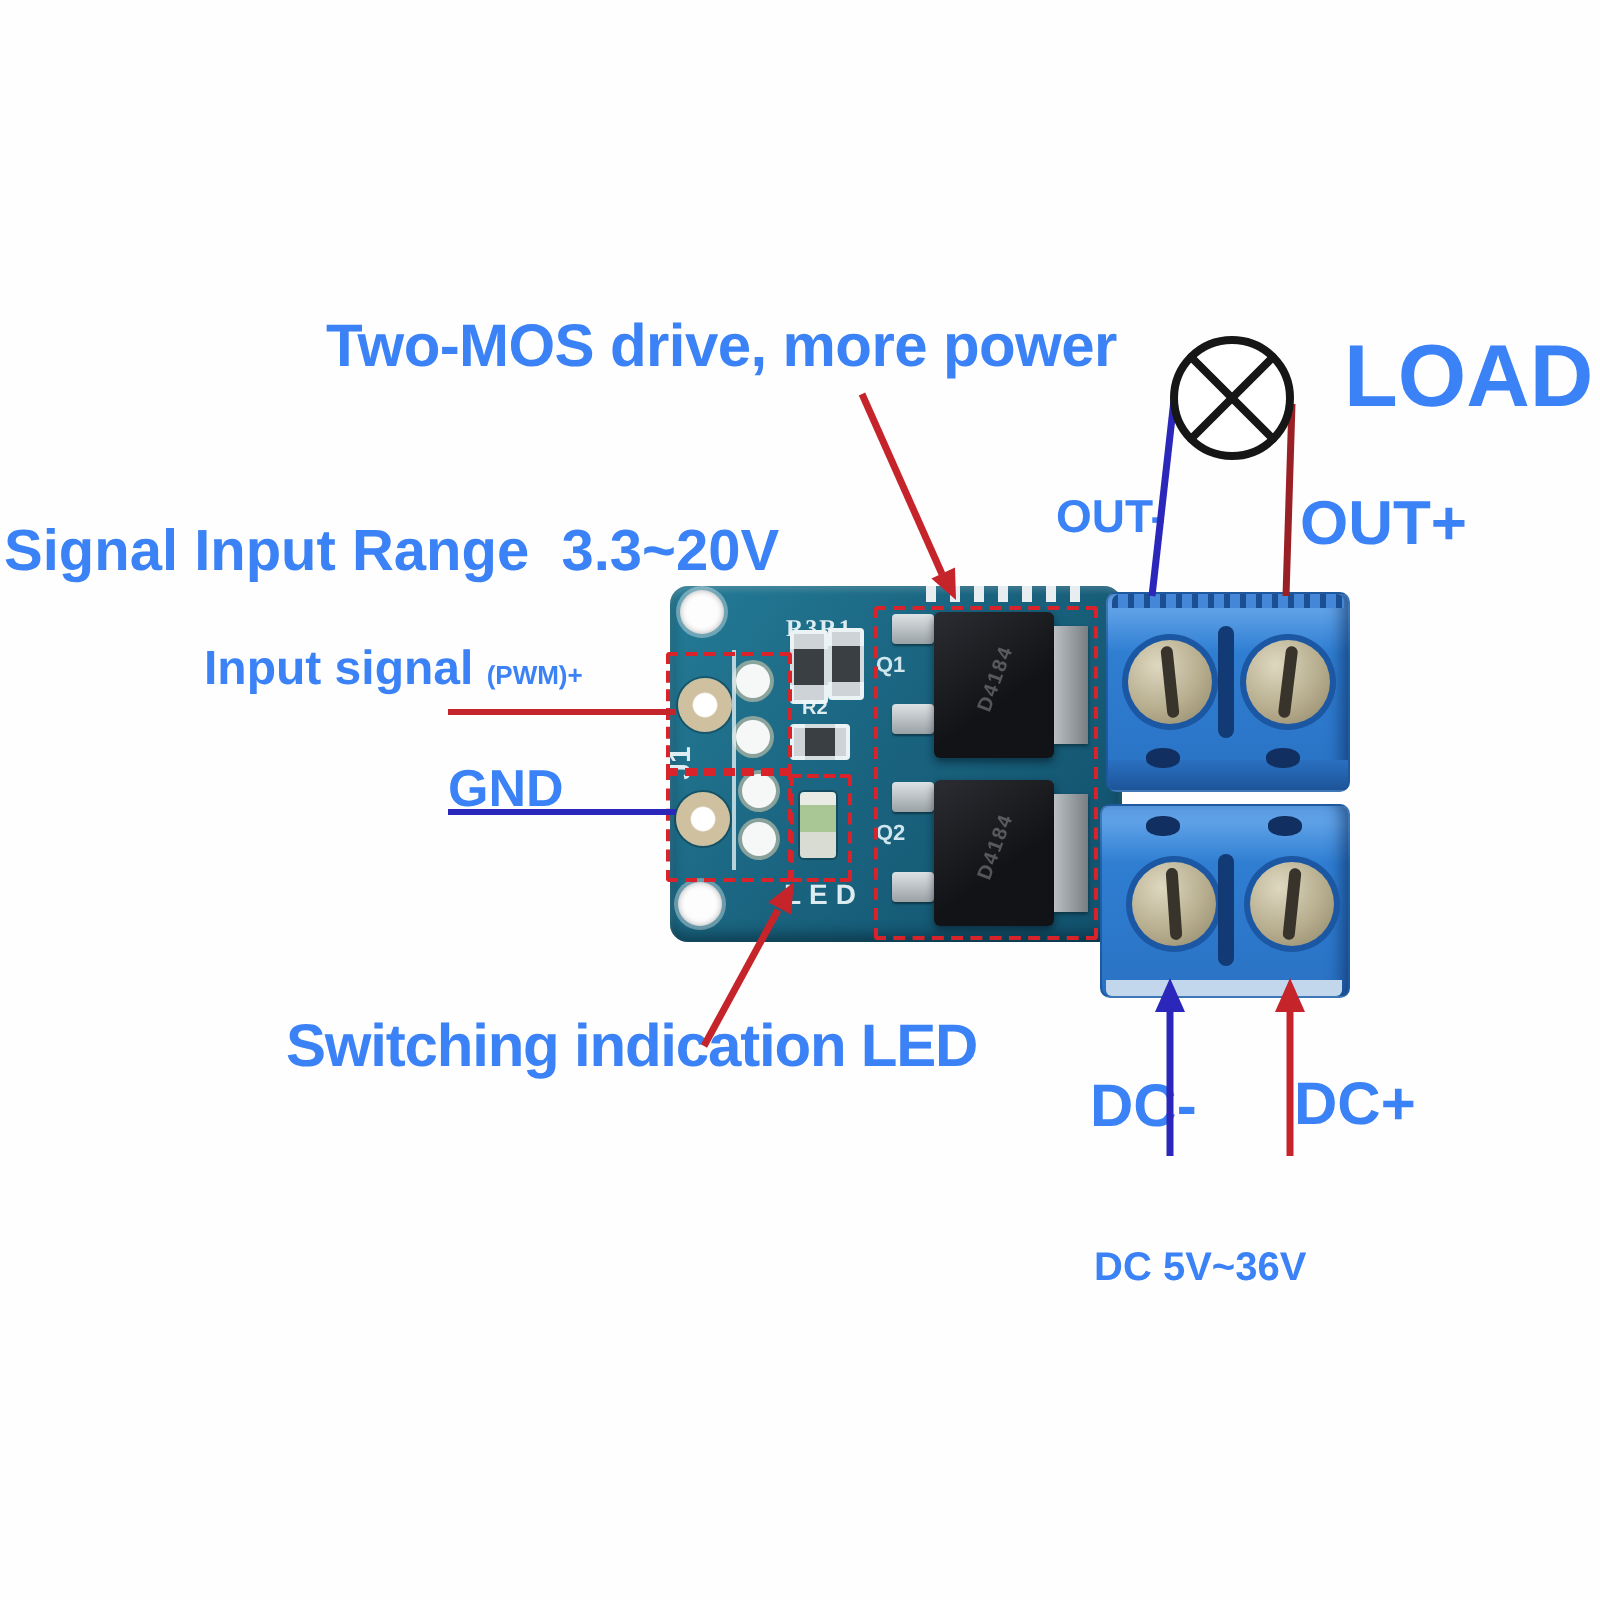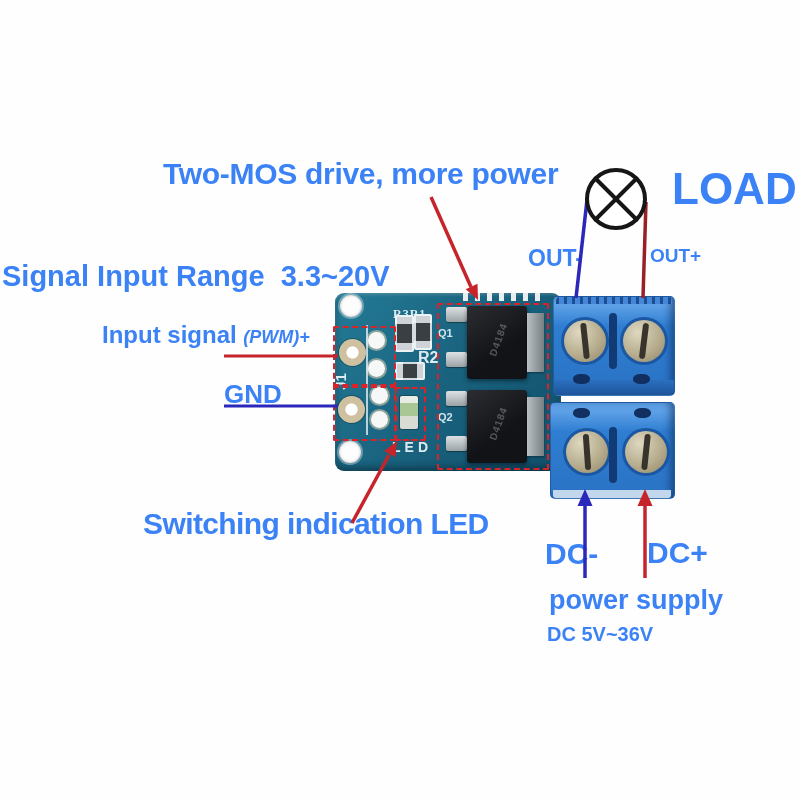--- a/index.html
+++ b/index.html
@@ -4,24 +4,24 @@
 <style>
   html,body{margin:0;padding:0;background:#fff;}
   .stage{position:relative;width:800px;height:800px;background:#fefefe;overflow:hidden;
          font-family:"Liberation Sans",sans-serif;}
   
   .ann{position:absolute;color:#3b82f6;font-weight:bold;line-height:1.05;white-space:nowrap;}
   .t-twomos{left:163px;top:158px;font-size:30px;letter-spacing:-0.3px;}
   .t-load{left:672px;top:166px;font-size:44px;}
   .t-range{left:2px;top:250px;font-size:29px;white-space:pre;margin-top:11px;}
   .t-input{left:102px;top:322px;font-size:24px;}
-  .t-input .small{font-size:18px;font-style:italic;}
+  .t-input .small{font-size:13px;}
   .t-gnd{left:224px;top:381px;font-size:26px;}
   .t-outm{left:528px;top:246px;font-size:23px;}
-  .t-outp{left:650px;top:246px;font-size:19px;}
+  .t-outp{left:650px;top:246px;font-size:31px;}
   .t-led{left:143px;top:508px;font-size:30px;letter-spacing:-0.6px;}
   .t-dcm{left:545px;top:538px;font-size:30px;}
   .t-dcp{left:647px;top:537px;font-size:30px;}
   .t-psu{left:549px;top:586px;font-size:27px;}
   .t-dcr{left:547px;top:624px;font-size:20px;}
   
   .pcb{position:absolute;left:335px;top:293px;width:226px;height:178px;border-radius:9px;
        background:linear-gradient(125deg,#247b96 0%,#1a6480 45%,#11506b 100%);
        box-shadow:inset 0 2px 3px rgba(255,255,255,.18),inset 0 -4px 7px rgba(0,20,30,.45);
        z-index:1;}
@@ -34,21 +34,21 @@
           box-shadow:0 0 0 1px rgba(0,0,0,.25);}
   .padbig.p1{left:4px;top:46px;} .padbig.p2{left:3px;top:103px;}
   .padsm{width:17px;height:17px;border-radius:50%;background:#f6f8f8;
          box-shadow:0 0 0 2px rgba(210,200,170,.6);}
   .padsm.s1{left:33px;top:39px;} .padsm.s2{left:33px;top:67px;}
   .padsm.s3{left:36px;top:94px;} .padsm.s4{left:36px;top:118px;}
   .skline{left:31px;top:32px;width:2px;height:110px;background:rgba(235,245,248,.75);}
   .sk{color:rgba(238,247,250,.92);font-weight:bold;}
   .sk.j1{left:-3px;top:80px;font-size:15px;transform:rotate(-90deg);}
   .sk.r3r1{left:58px;top:14px;font-size:12px;letter-spacing:1px;font-family:Liberation Serif, serif;}
-  .sk.r2{left:83px;top:56px;font-size:16px;}
+  .sk.r2{left:66px;top:56px;font-size:10px;}
   .sk.ledtxt{left:57px;top:146px;font-size:14px;letter-spacing:4px;text-align:right;}
   .sk.q{font-size:11px;color:#cfe6ee;}
   .sk.q1{left:103px;top:34px;} .sk.q2{left:103px;top:118px;}
   .res-v{border:2px solid rgba(240,248,250,.85);border-radius:2px;
          background:linear-gradient(180deg,#cdd3d6 0 22%,#3a3f44 22% 78%,#cdd3d6 78%);}
   .res-v.r3{left:60px;top:22px;width:15px;height:33px;}
   .res-v.r1{left:79px;top:21px;width:14px;height:32px;}
   .res-h{left:60px;top:69px;width:26px;height:14px;border:2px solid rgba(240,248,250,.85);border-radius:2px;
          background:linear-gradient(90deg,#cdd3d6 0 22%,#3a3f44 22% 78%,#cdd3d6 78%);}
   .ledc{left:65px;top:103px;width:18px;height:33px;border-radius:2px;
@@ -201,16 +201,15 @@
   <div class="ann t-twomos">Two-MOS drive, more power</div>
   <div class="ann t-load">LOAD</div>
   <div class="ann t-range">Signal Input Range  3.3~20V</div>
   <div class="ann t-input"><span>Input signal </span><span class="small">(PWM)+</span></div>
   <div class="ann t-gnd">GND</div>
   <div class="ann t-outm">OUT-</div>
   <div class="ann t-outp">OUT+</div>
   <div class="ann t-led">Switching indication LED</div>
   <div class="ann t-dcm">DC-</div>
   <div class="ann t-dcp">DC+</div>
-  <div class="ann t-psu">power supply</div>
   <div class="ann t-dcr">DC 5V~36V</div>
 
 </div>
 
 </body></html>

